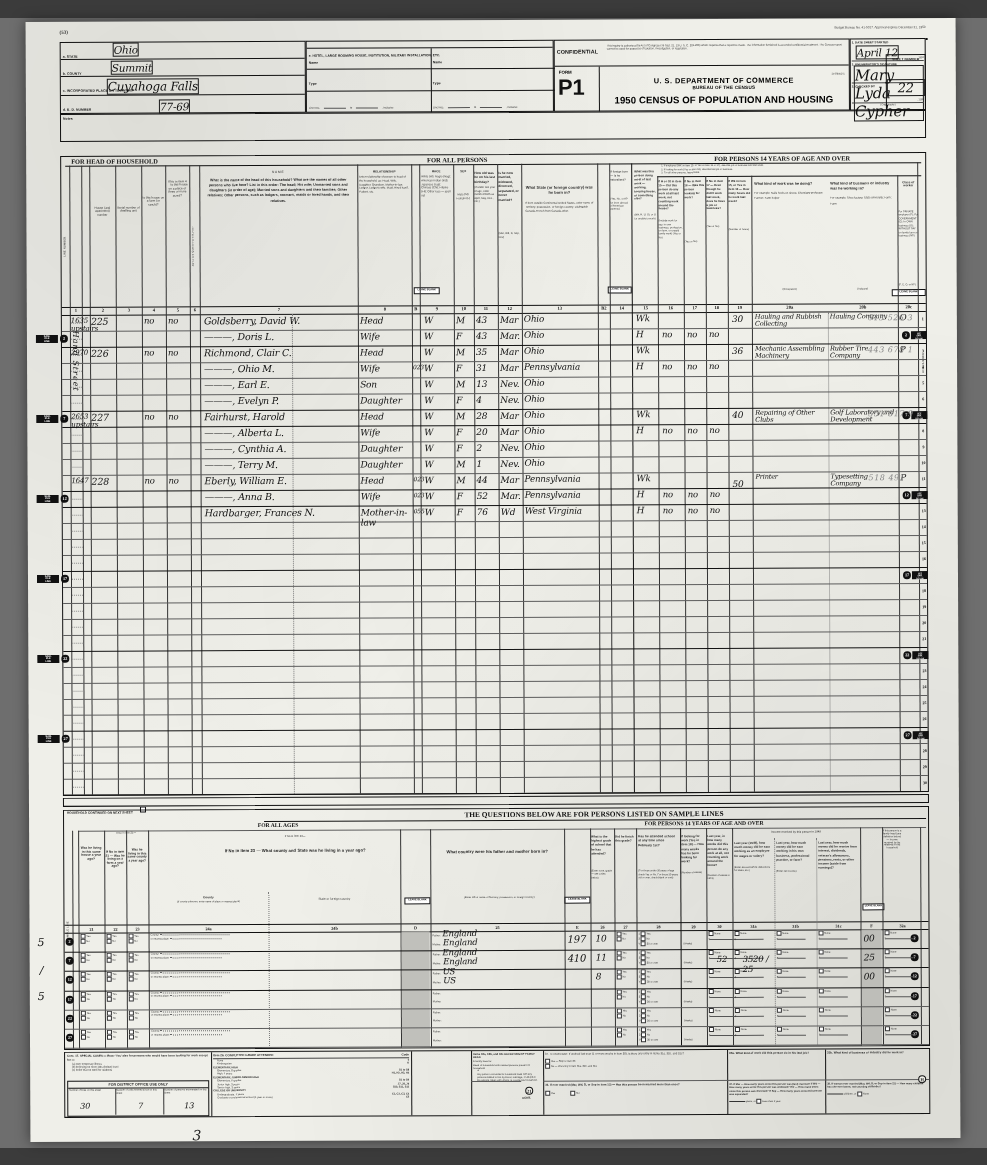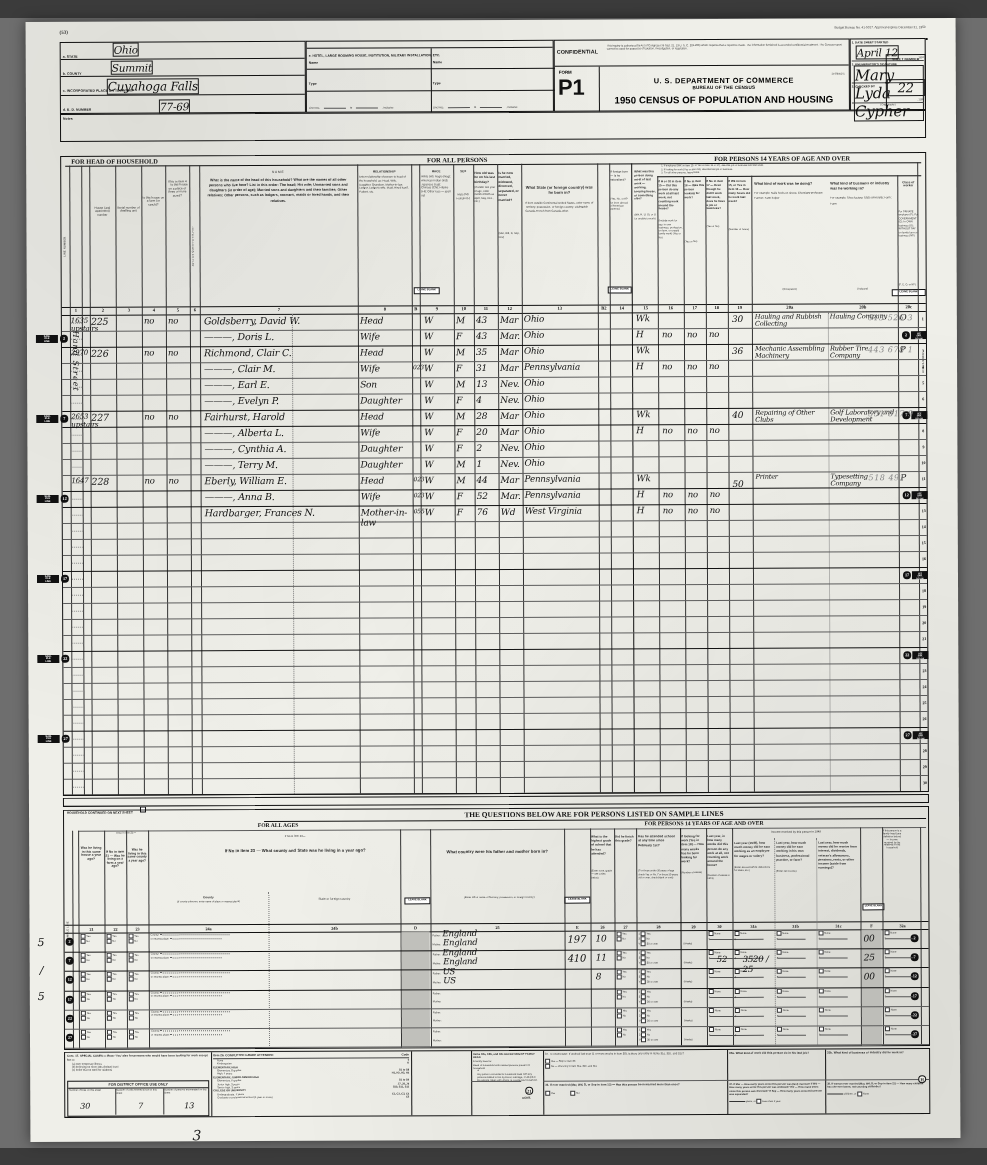--- a/index.html
+++ b/index.html
@@ -412,21 +412,21 @@
             <div class="hand" style="position: absolute; left: 670px; width: 18px; top: 33.5px; font-size: 9px; line-height: 10px; white-space: normal; overflow: visible;">36</div>
             <div class="hand" style="position: absolute; left: 693px; width: 70px; top: 33.5px; font-size: 6.6px; line-height: 7.6px; white-space: normal; overflow: visible;">Mechanic Assembling Machinery</div>
             <div class="hand" style="position: absolute; left: 768px; width: 66px; top: 33.5px; font-size: 6.6px; line-height: 7.6px; white-space: normal; overflow: visible;">Rubber Tire Company</div>
             <div class="hand" style="position: absolute; left: 838px; width: 12px; top: 33.5px; font-size: 8.5px; line-height: 9.5px; white-space: normal; overflow: visible;">P</div>
             <div class="hand faint" style="position: absolute; left: 856px; width: 0px; top: 34px; font-size: 8px;"></div>
             <div class="hand faint" style="position: absolute; left: 806px; width: 50px; top: 34px; font-size: 8px; letter-spacing: 0.5px;">443 678 1</div>
             <div style="position: absolute; left: 0px; right: 0px; top: 48px; height: 16px;"></div>
             <div class="hl" style="position: absolute; left: 0px; right: 0px; top: 64px;"></div>
             <div class="hl dot" style="position: absolute; left: 9px; width: 11px; top: 56px;"></div>
             <div class="lineno" style="left: 856px; width: 10px; top: 53px;">4</div>
-            <div class="hand" style="position: absolute; left: 142px; width: 152px; top: 49.5px; font-size: 9.5px; line-height: 10.5px; white-space: normal; overflow: visible;">———, Clair M.</div>
+            <div class="hand" style="position: absolute; left: 142px; width: 152px; top: 49.5px; font-size: 9.5px; line-height: 10.5px; white-space: normal; overflow: visible;">———, Ohio M.</div>
             <div class="hand" style="position: absolute; left: 298px; width: 50px; top: 49.5px; font-size: 9px; line-height: 10px; white-space: normal; overflow: visible;">Wife</div>
             <div class="hand" style="position: absolute; left: 351px; width: 6px; top: 49.5px; font-size: 6px; line-height: 7px; white-space: normal; overflow: visible;">023</div>
             <div class="hand" style="position: absolute; left: 362px; width: 28px; top: 49.5px; font-size: 9px; line-height: 10px; white-space: normal; overflow: visible;">W</div>
             <div class="hand" style="position: absolute; left: 394px; width: 16px; top: 49.5px; font-size: 9px; line-height: 10px; white-space: normal; overflow: visible;">F</div>
             <div class="hand" style="position: absolute; left: 414px; width: 20px; top: 49.5px; font-size: 9px; line-height: 10px; white-space: normal; overflow: visible;">31</div>
             <div class="hand" style="position: absolute; left: 438px; width: 21px; top: 49.5px; font-size: 9px; line-height: 10px; white-space: normal; overflow: visible;">Mar</div>
             <div class="hand" style="position: absolute; left: 462px; width: 72px; top: 49.5px; font-size: 8.8px; line-height: 9.8px; white-space: normal; overflow: visible;">Pennsylvania</div>
             <div class="hand" style="position: absolute; left: 574px; width: 20px; top: 49.5px; font-size: 8.8px; line-height: 9.8px; white-space: normal; overflow: visible;">H</div>
             <div class="hand" style="position: absolute; left: 600px; width: 20px; top: 49.5px; font-size: 8.5px; line-height: 9.5px; white-space: normal; overflow: visible;">no</div>
             <div class="hand" style="position: absolute; left: 625px; width: 16px; top: 49.5px; font-size: 8.5px; line-height: 9.5px; white-space: normal; overflow: visible;">no</div>

